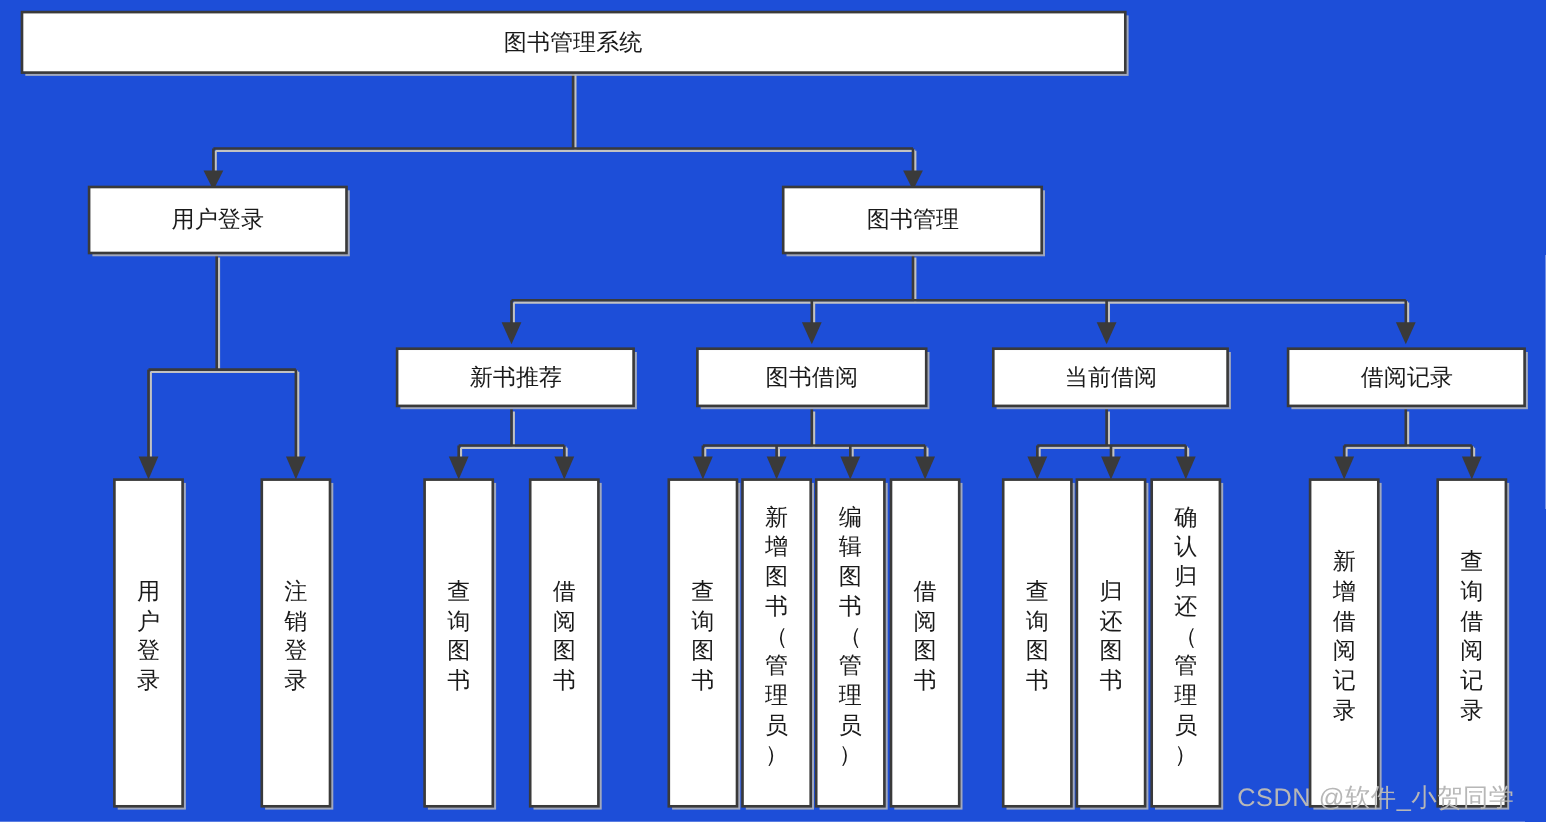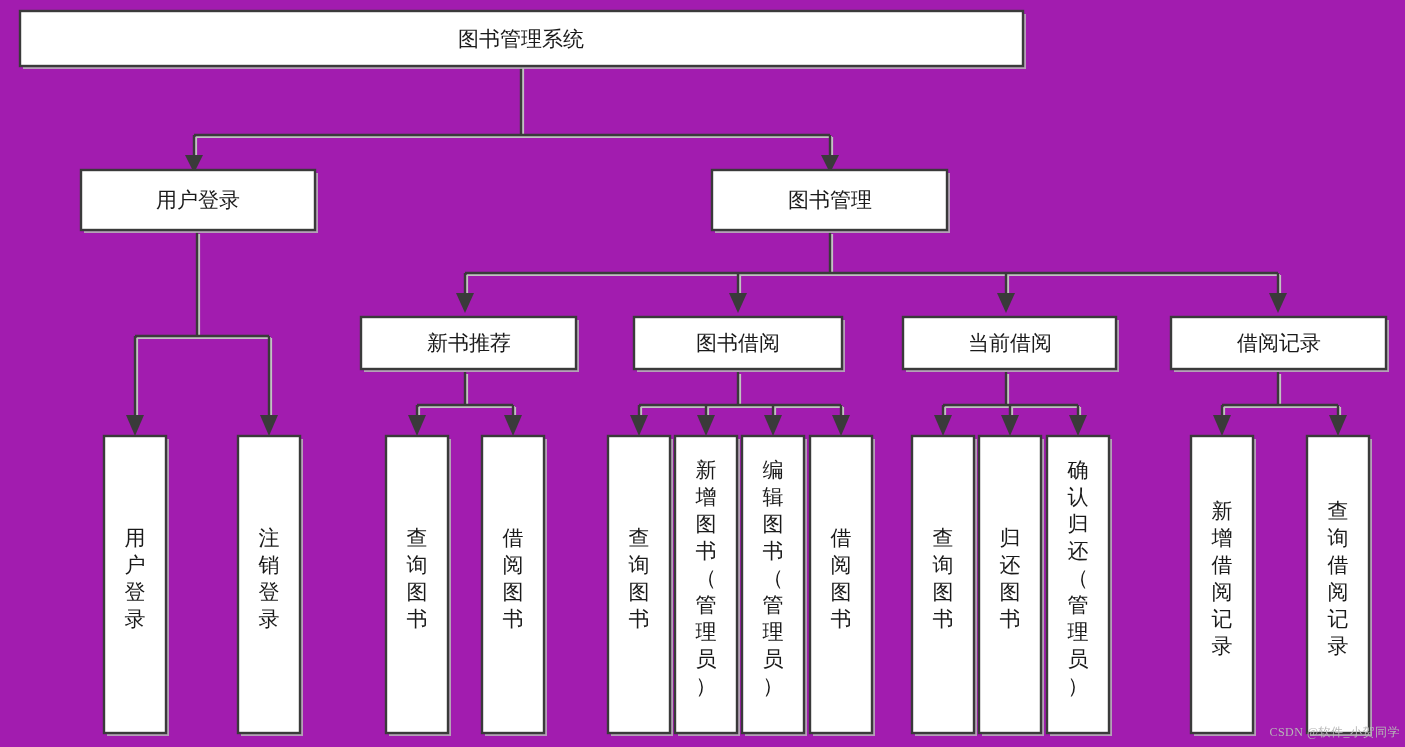--- a/index.html
+++ b/index.html
@@ -11,21 +11,21 @@
   body {
     width: 1405px;
     height: 747px;
     font-family: "Liberation Sans", "DejaVu Sans", sans-serif;
     overflow: hidden;
   }
   #diagram-root {
     position: relative;
     width: 1405px;
     height: 747px;
-    background: #a21caf;
+    background: #1d4ed8;
   }
   svg.diagram-canvas {
     position: absolute;
     top: 0;
     left: 0;
     width: 1405px;
     height: 747px;
     display: block;
   }
   .node-box {
@@ -61,25 +61,25 @@
     dominant-baseline: middle;
   }
   text.node-label-vertical {
     fill: #1a1a1a;
     font-family: "Liberation Sans", "DejaVu Sans", sans-serif;
     font-size: 21px;
     text-anchor: middle;
   }
   .watermark {
     position: absolute;
-    right: 5px;
+    right: 28px;
     bottom: 6px;
     color: #b7b7b7;
-    font-size: 12px;
-    font-family: Liberation Serif, serif;
+    font-size: 23px;
+    font-family: Liberation Sans, sans-serif;
     white-space: nowrap;
     letter-spacing: 0.5px;
     pointer-events: none;
   }
 </style>
 </head>
 <body>
 
 <div id="diagram-root">
 

